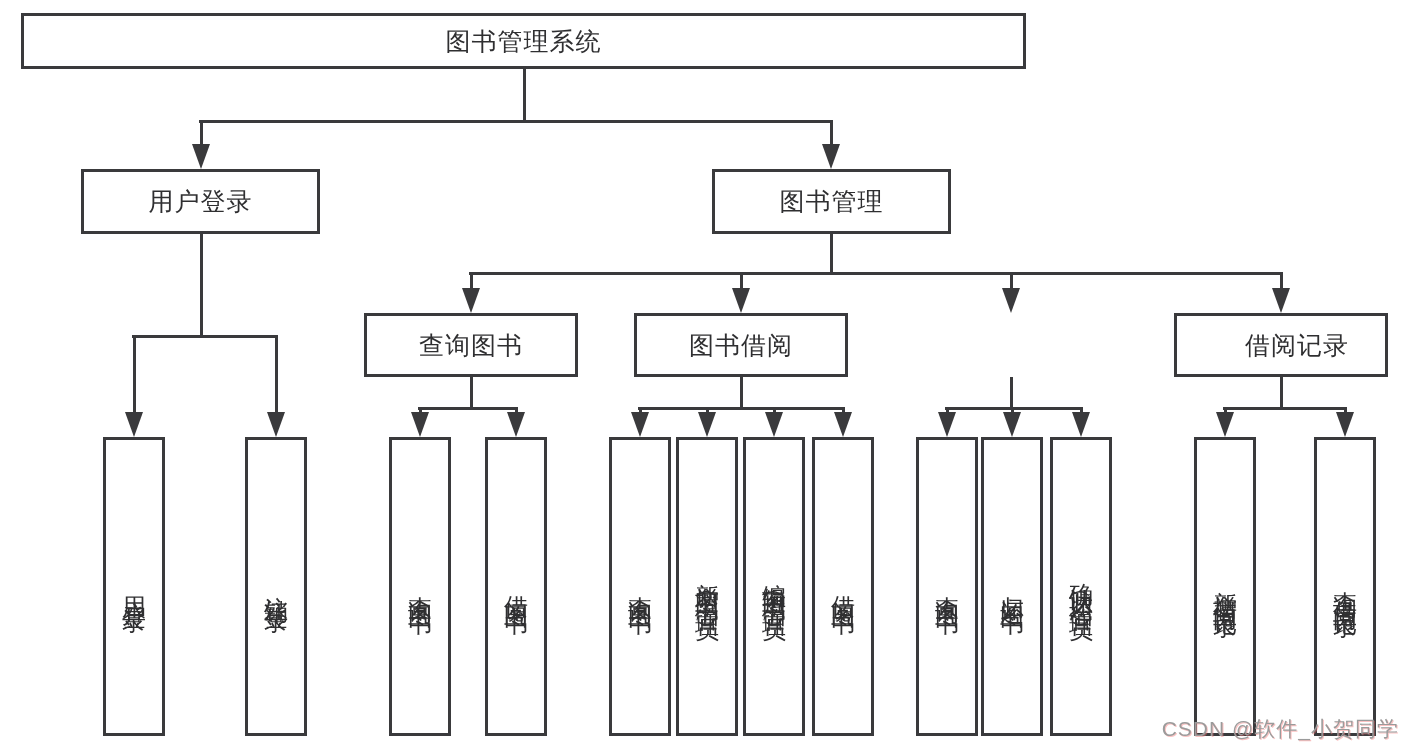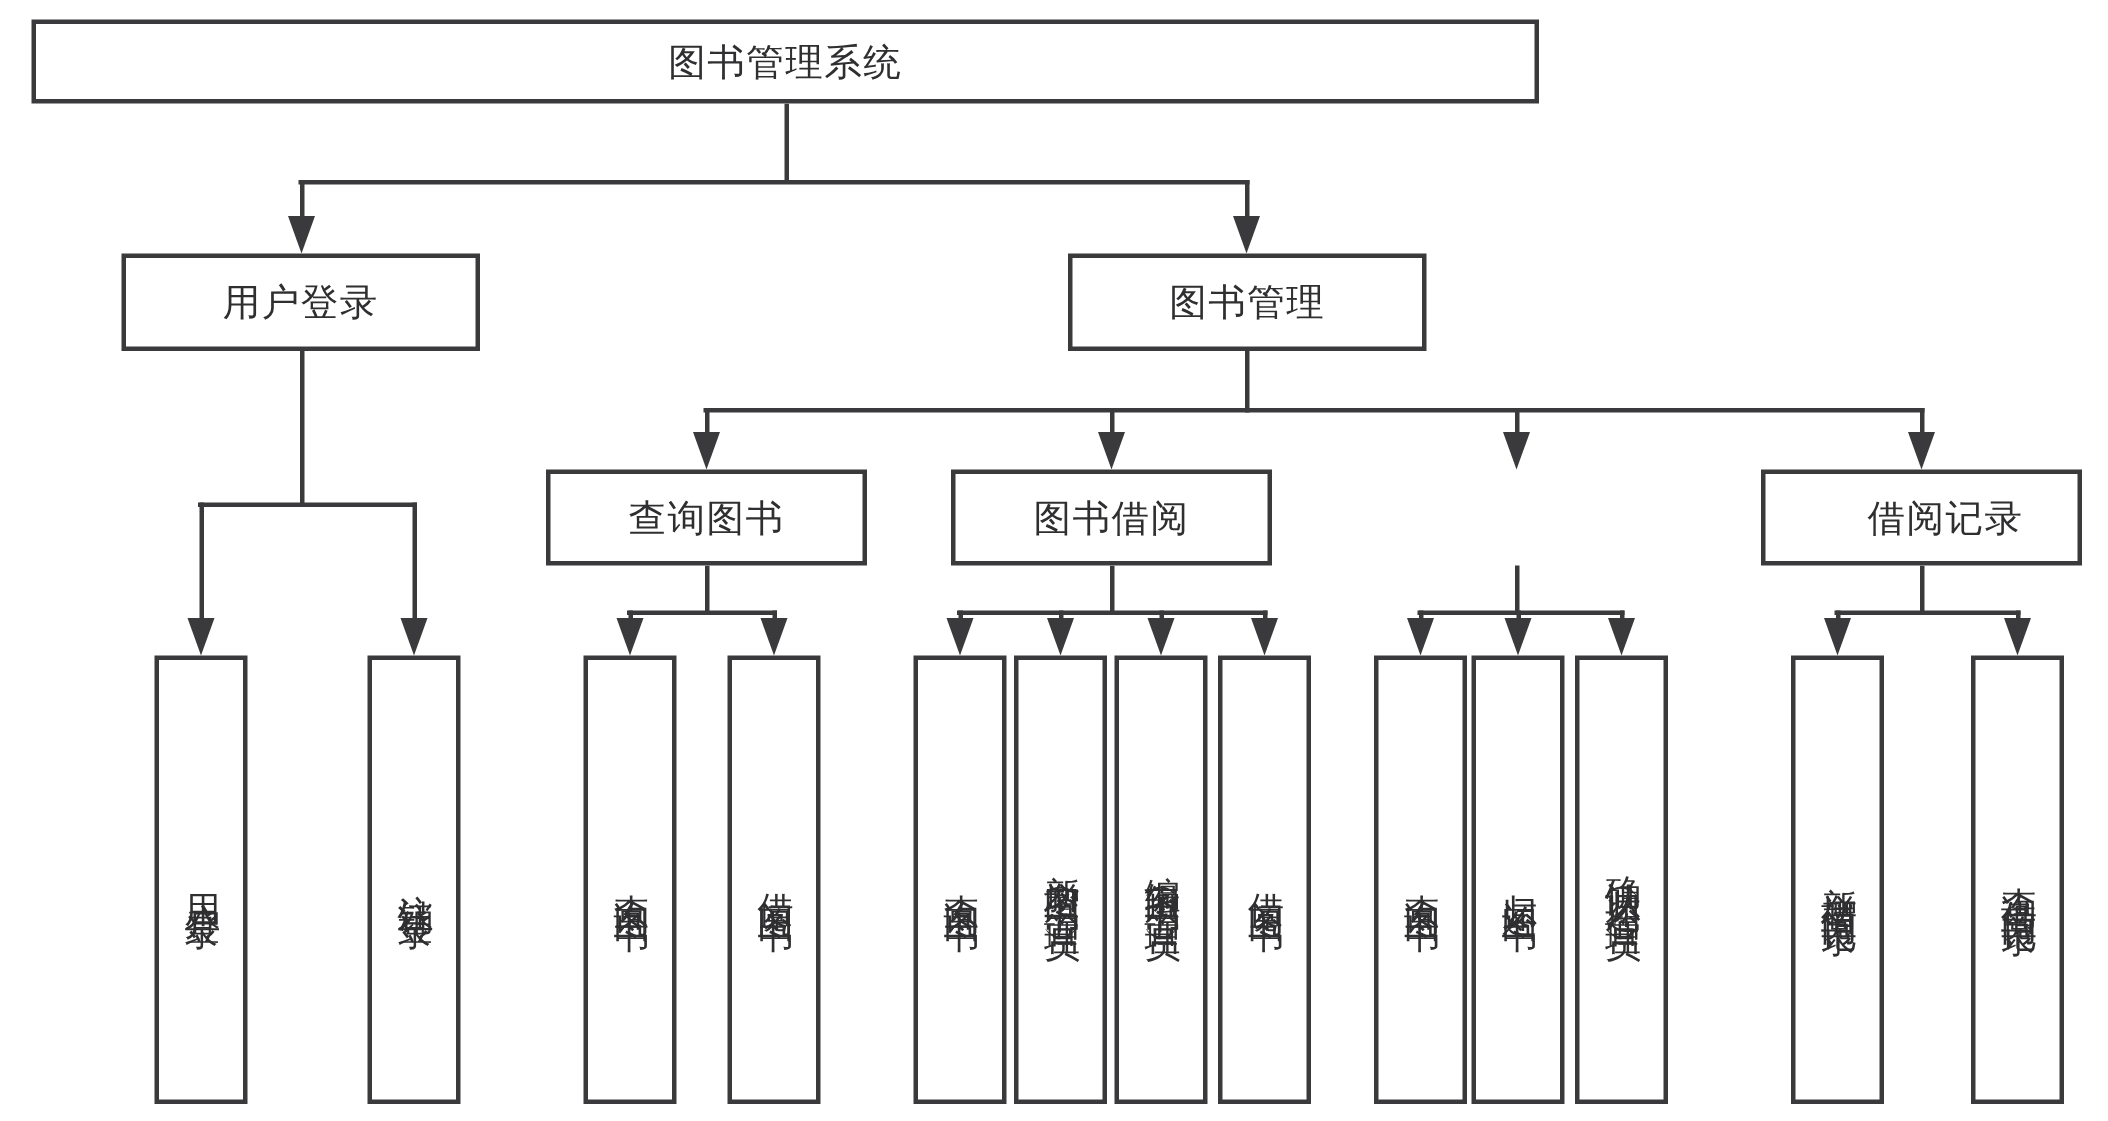--- a/index.html
+++ b/index.html
@@ -171,13 +171,14 @@
   <div class="node node-v" style="left:1050px; top:437px; width:62px; height:299px;">
     <span>确认归还（管理员）</span>
   </div>
   <div class="node node-v" style="left:1194px; top:437px; width:62px; height:299px;">
     <span>新增借阅记录</span>
   </div>
   <div class="node node-v" style="left:1314px; top:437px; width:62px; height:299px;">
     <span>查询借阅记录</span>
   </div>
 
+  <div class="watermark">CSDN @软件_小贺同学</div>
 </div>
 
 </body></html>

